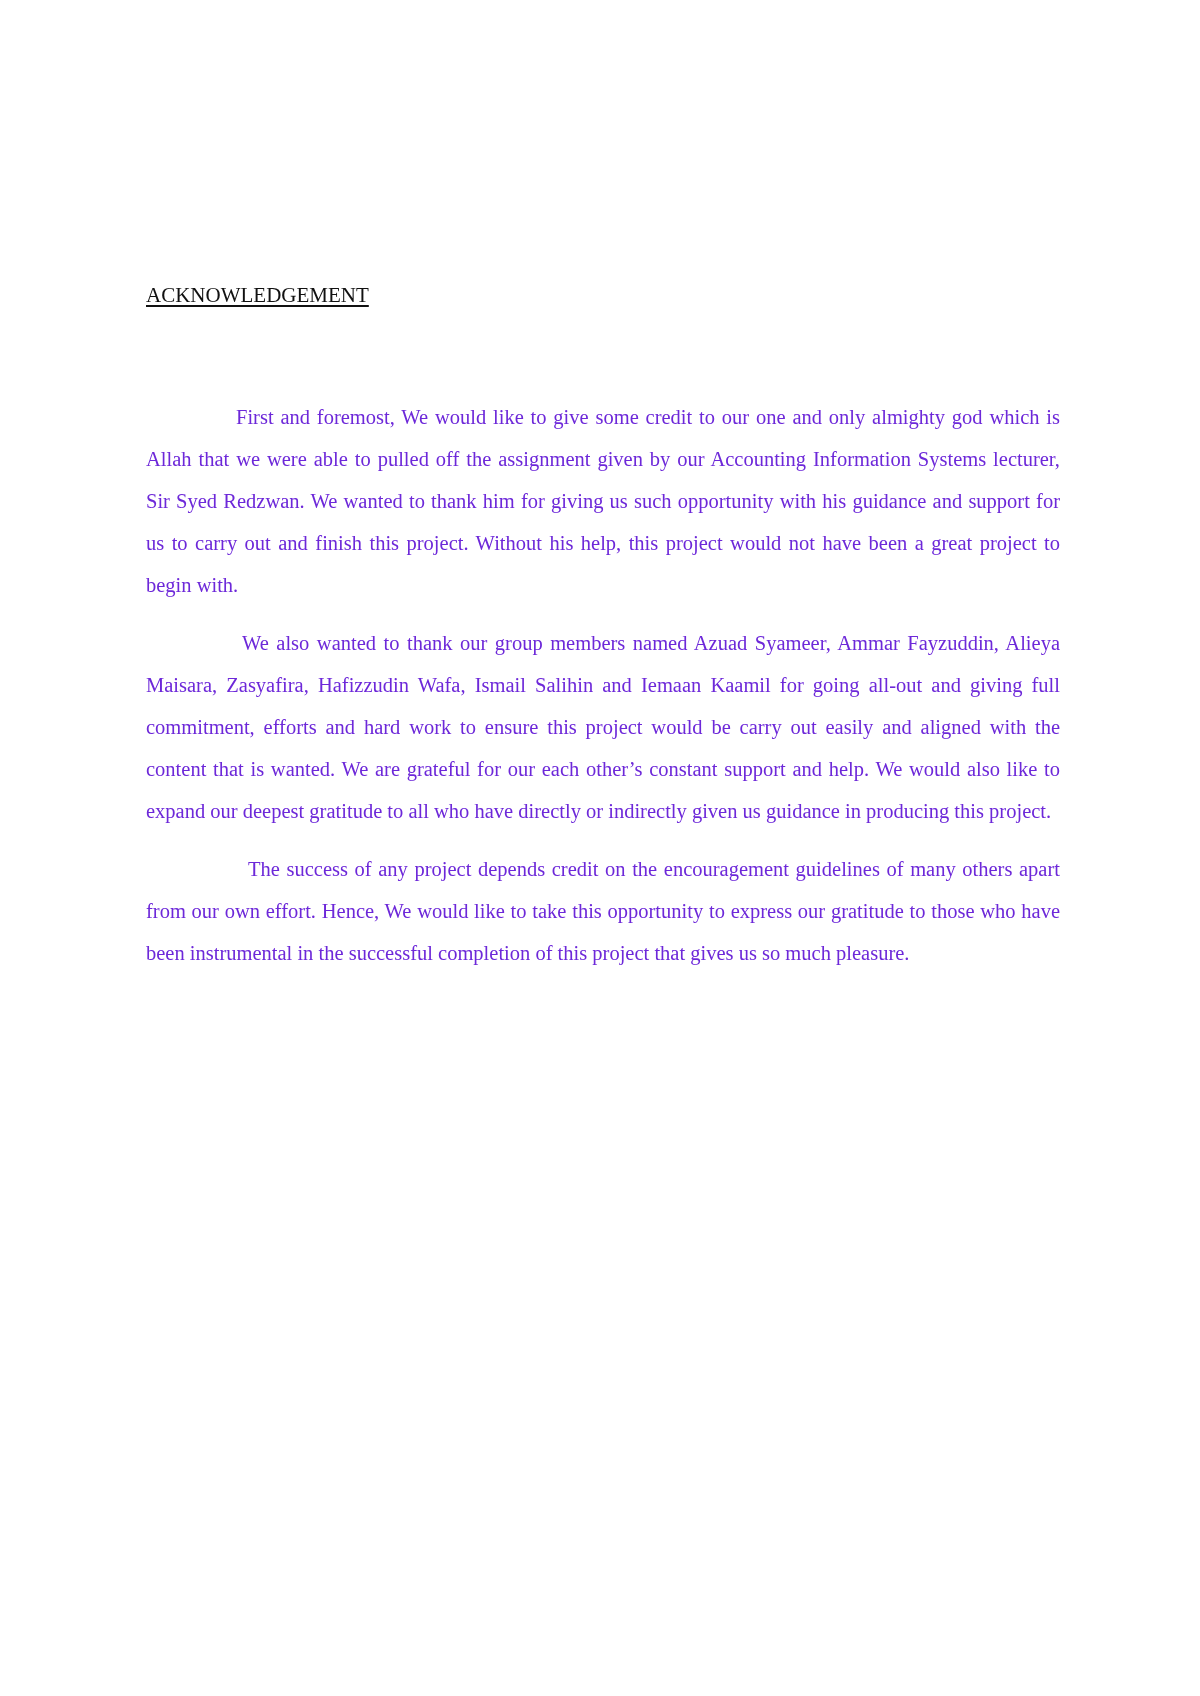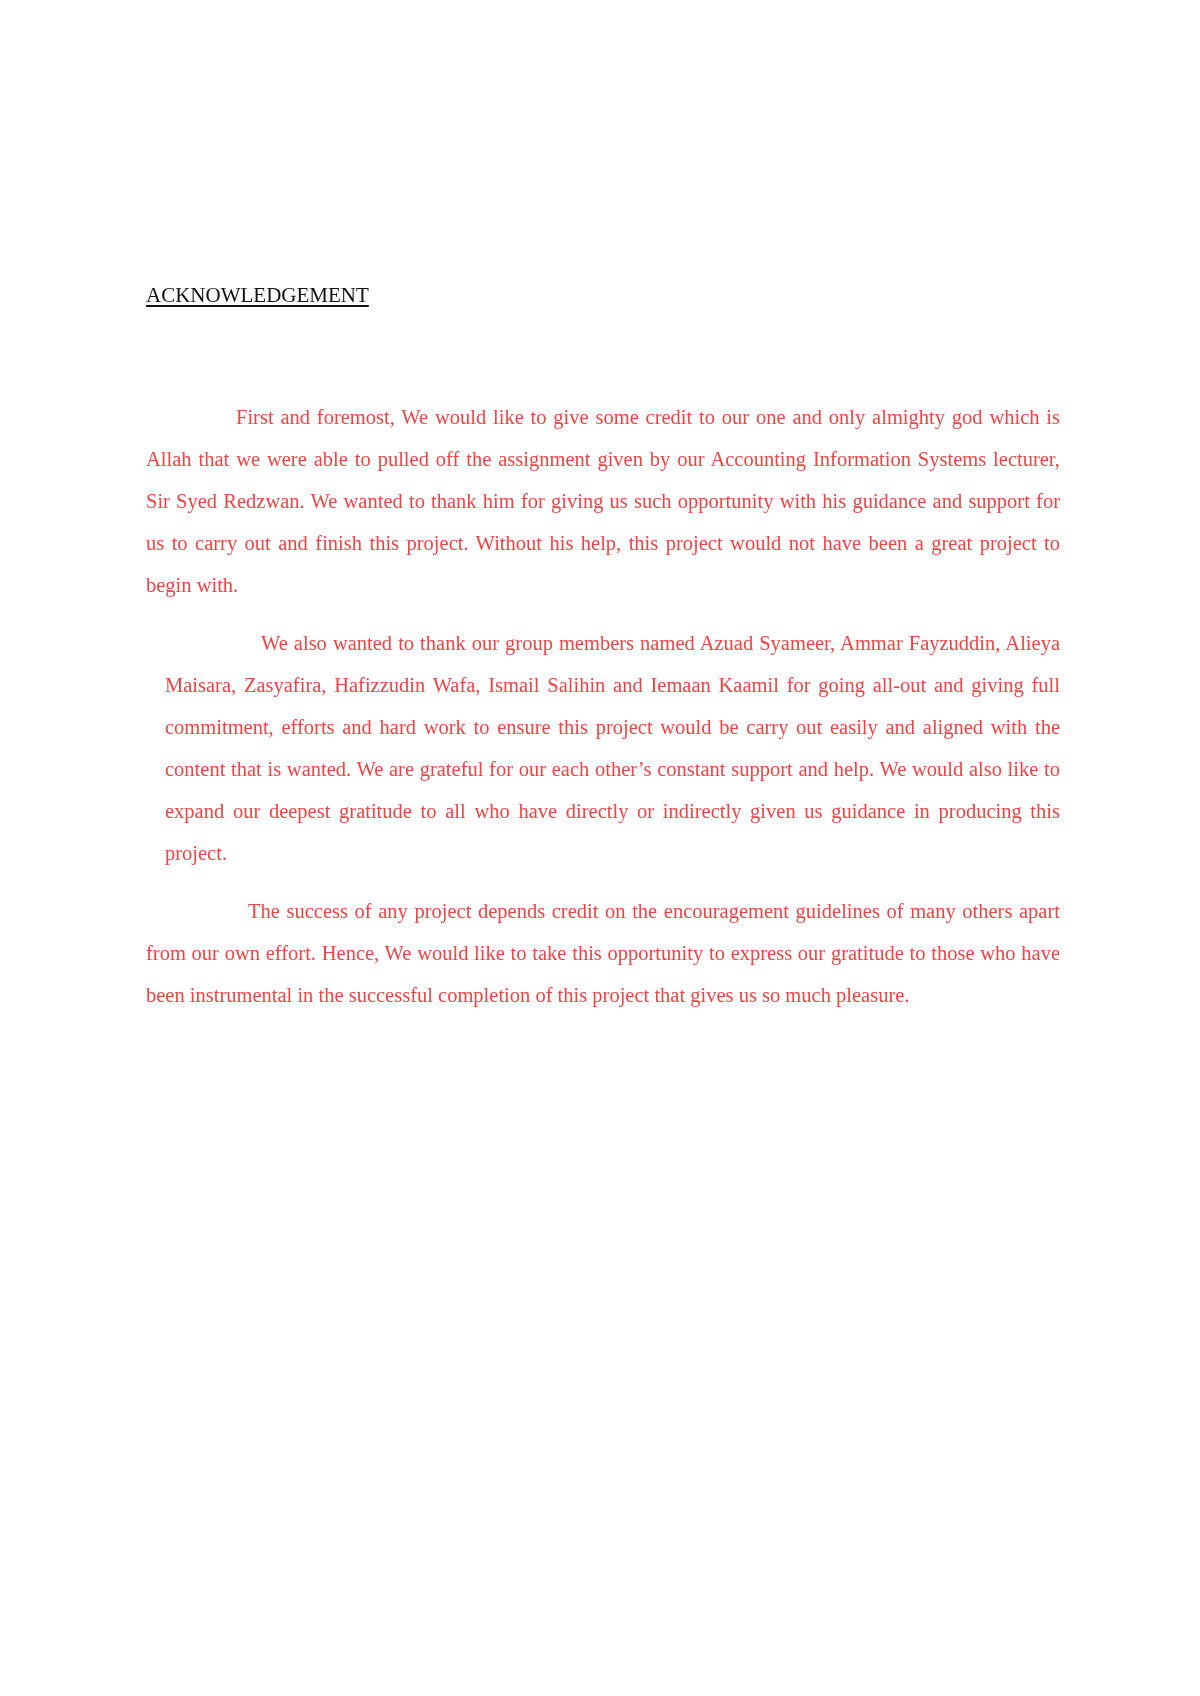--- a/index.html
+++ b/index.html
@@ -42,23 +42,23 @@
       left: 146px;
       top: 396px;
       width: 914px;
     }
     .para {
       margin: 0 0 16px 0;
       font-size: 20.5px;
       line-height: 42px;
       text-align: justify;
       text-indent: 90px;
-      color: #ef4444;
+      color: #6d28d9;
     }
-    .para.p2 { text-indent: 96px; margin-left: 19px; }
+    .para.p2 { text-indent: 96px; }
     .para.p3 { text-indent: 102px; }
   </style>
 </head>
 <body>
 
 <div class="page">
   <h1 class="heading">ACKNOWLEDGEMENT</h1>
 
   <div class="body-text">
     <p class="para p1">First and foremost, We would like to give some credit to our one and only almighty god which is Allah that we were able to pulled off the assignment given by our Accounting Information Systems lecturer, Sir Syed Redzwan. We wanted to thank him for giving us such opportunity with his guidance and support for us to carry out and finish this project. Without his help, this project would not have been a great project to begin with.</p>

